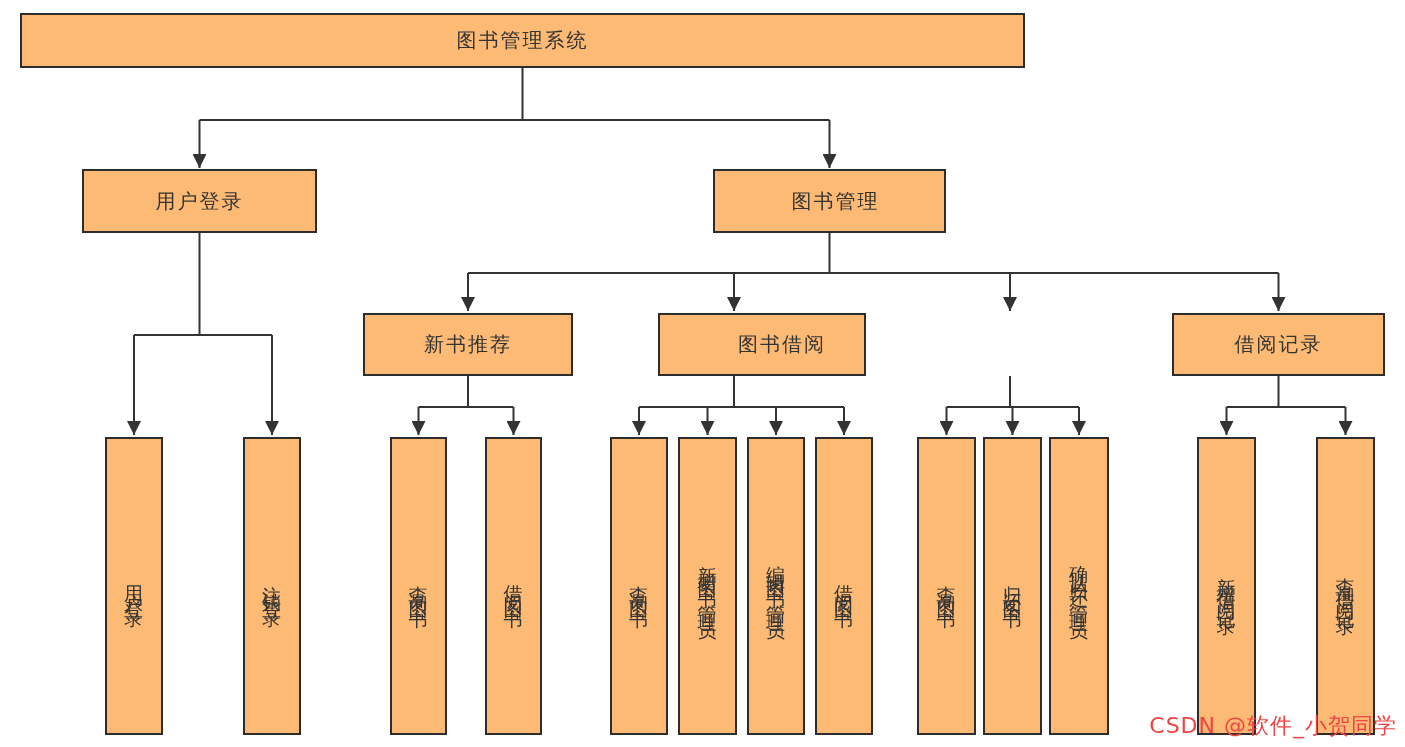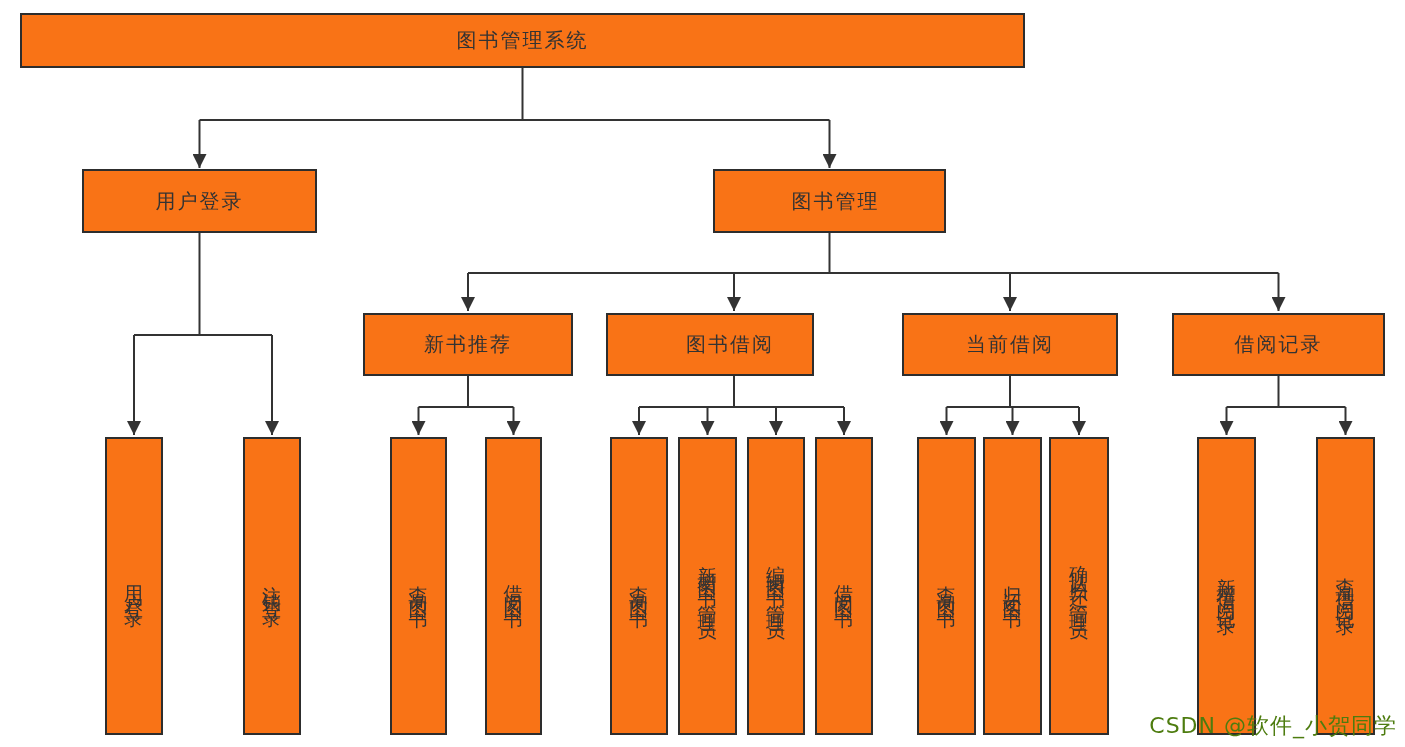--- a/index.html
+++ b/index.html
@@ -2,32 +2,32 @@
 <html><head>
 <meta charset="utf-8">
 <style>
   html,body{margin:0;padding:0;background:#ffffff;}
   .canvas{
     position:relative;width:1405px;height:747px;background:#ffffff;
     font-family:"DejaVu Sans","Liberation Sans",sans-serif;color:#333333;overflow:hidden;
   }
   svg.connectors{position:absolute;left:0;top:0;width:1405px;height:747px;}
   .node{
-    position:absolute;box-sizing:border-box;background:#f97316;
+    position:absolute;box-sizing:border-box;background:#fdba74;
     border:2px solid #2d2d2d;display:flex;align-items:center;justify-content:center;
   }
   .hnode{font-size:20px;letter-spacing:2px;white-space:nowrap;}
   .vnode{top:437px;height:298px;}
   .vnode .vtext{
     writing-mode:vertical-rl;text-orientation:mixed;
     font-size:19px;letter-spacing:8px;line-height:1;white-space:nowrap;
   }
   .watermark{
     position:absolute;right:8px;bottom:6px;z-index:5;
-    font-size:22px;color:#4d7c0f;letter-spacing:1px;white-space:nowrap;
+    font-size:22px;color:#ef4444;letter-spacing:1px;white-space:nowrap;
   }
 </style>
 </head>
 <body>
 
 <div class="canvas">
 
   <svg class="connectors" viewBox="0 0 1405 747" xmlns="http://www.w3.org/2000/svg">
     <defs>
       <marker id="arrow" viewBox="0 0 10 10" refX="10" refY="5" markerUnits="userSpaceOnUse" markerWidth="20" markerHeight="14" orient="auto">
@@ -77,22 +77,21 @@
       <path d="M1345.5 407 V435" marker-end="url(#arrow)"></path>
     </g>
   </svg>
 
   <div class="node hnode" style="left:20px;top:13px;width:1005px;height:55px;">图书管理系统</div>
 
   <div class="node hnode" style="left:82px;top:169px;width:235px;height:64px;">用户登录</div>
   <div class="node hnode" style="left:713px;top:169px;width:233px;height:64px;padding-left:12px;">图书管理</div>
 
   <div class="node hnode" style="left:363px;top:313px;width:210px;height:63px;font-family:Liberation Mono, monospace;">新书推荐</div>
-  <div class="node hnode" style="left:606px;top:313px;width:208px;height:63px;padding-left:40px;">图书借阅</div>
-  <div class="node hnode" style="left:902px;top:313px;width:216px;height:63px;">当前借阅</div>
+  <div class="node hnode" style="left:658px;top:313px;width:208px;height:63px;padding-left:40px;">图书借阅</div>
   <div class="node hnode" style="left:1172px;top:313px;width:213px;height:63px;">借阅记录</div>
 
   <div class="node vnode" style="left:105px;width:58px;">
     <span class="vtext">用户登录</span>
   </div>
   <div class="node vnode" style="left:243px;width:58px;">
     <span class="vtext">注销登录</span>
   </div>
 
   <div class="node vnode" style="left:390px;width:57px;">

